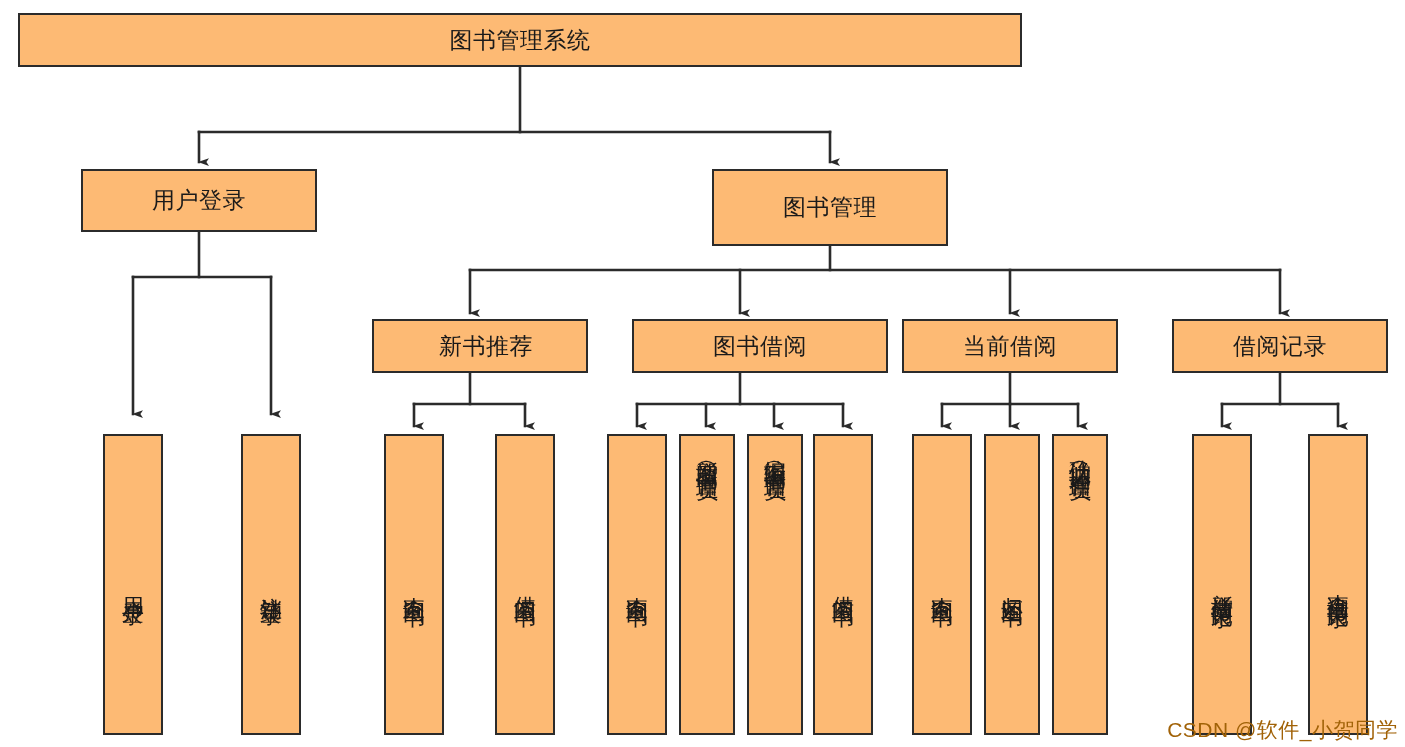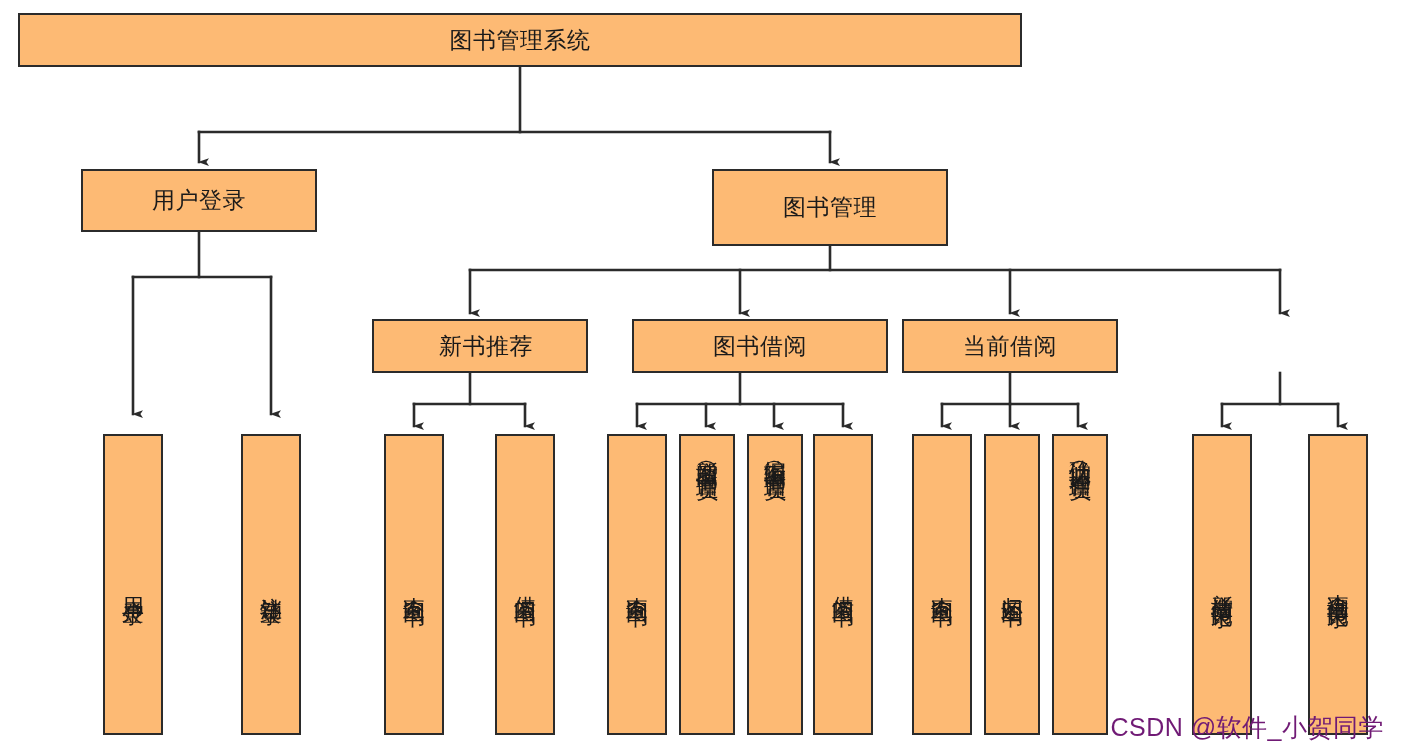--- a/index.html
+++ b/index.html
@@ -59,24 +59,24 @@
     letter-spacing: 3px;
     line-height: 1;
     white-space: nowrap;
   }
   .node.vertical.center-text {
     align-items: center;
     padding-top: 0;
   }
   .watermark {
     position: absolute;
-    right: 21px;
+    right: 7px;
     bottom: 3px;
-    font-size: 25px;
-    color: #701a75;
+    font-size: 21px;
+    color: #a16207;
     z-index: 6;
     white-space: nowrap;
     letter-spacing: 0.5px;
   }
 </style>
 </head>
 <body>
 
 <div id="diagram-root">
 
@@ -143,20 +143,23 @@
 
   <div class="node horizontal" style="left:372px; top:319px; width:216px; height:54px;padding-left:12px;">
     <span class="label">新书推荐</span>
   </div>
   <div class="node horizontal" style="left:632px; top:319px; width:256px; height:54px;">
     <span class="label">图书借阅</span>
   </div>
   <div class="node horizontal" style="left:902px; top:319px; width:216px; height:54px;">
     <span class="label">当前借阅</span>
   </div>
+  <div class="node horizontal" style="left:1172px; top:319px; width:216px; height:54px;">
+    <span class="label">借阅记录</span>
+  </div>
 
   <div class="node vertical center-text" style="left:103px; top:434px; width:60px; height:301px;">
     <span class="label">用户登录</span>
   </div>
   <div class="node vertical center-text" style="left:241px; top:434px; width:60px; height:301px;">
     <span class="label">注销登录</span>
   </div>
 
   <div class="node vertical center-text" style="left:384px; top:434px; width:60px; height:301px;">
     <span class="label">查询图书</span>

